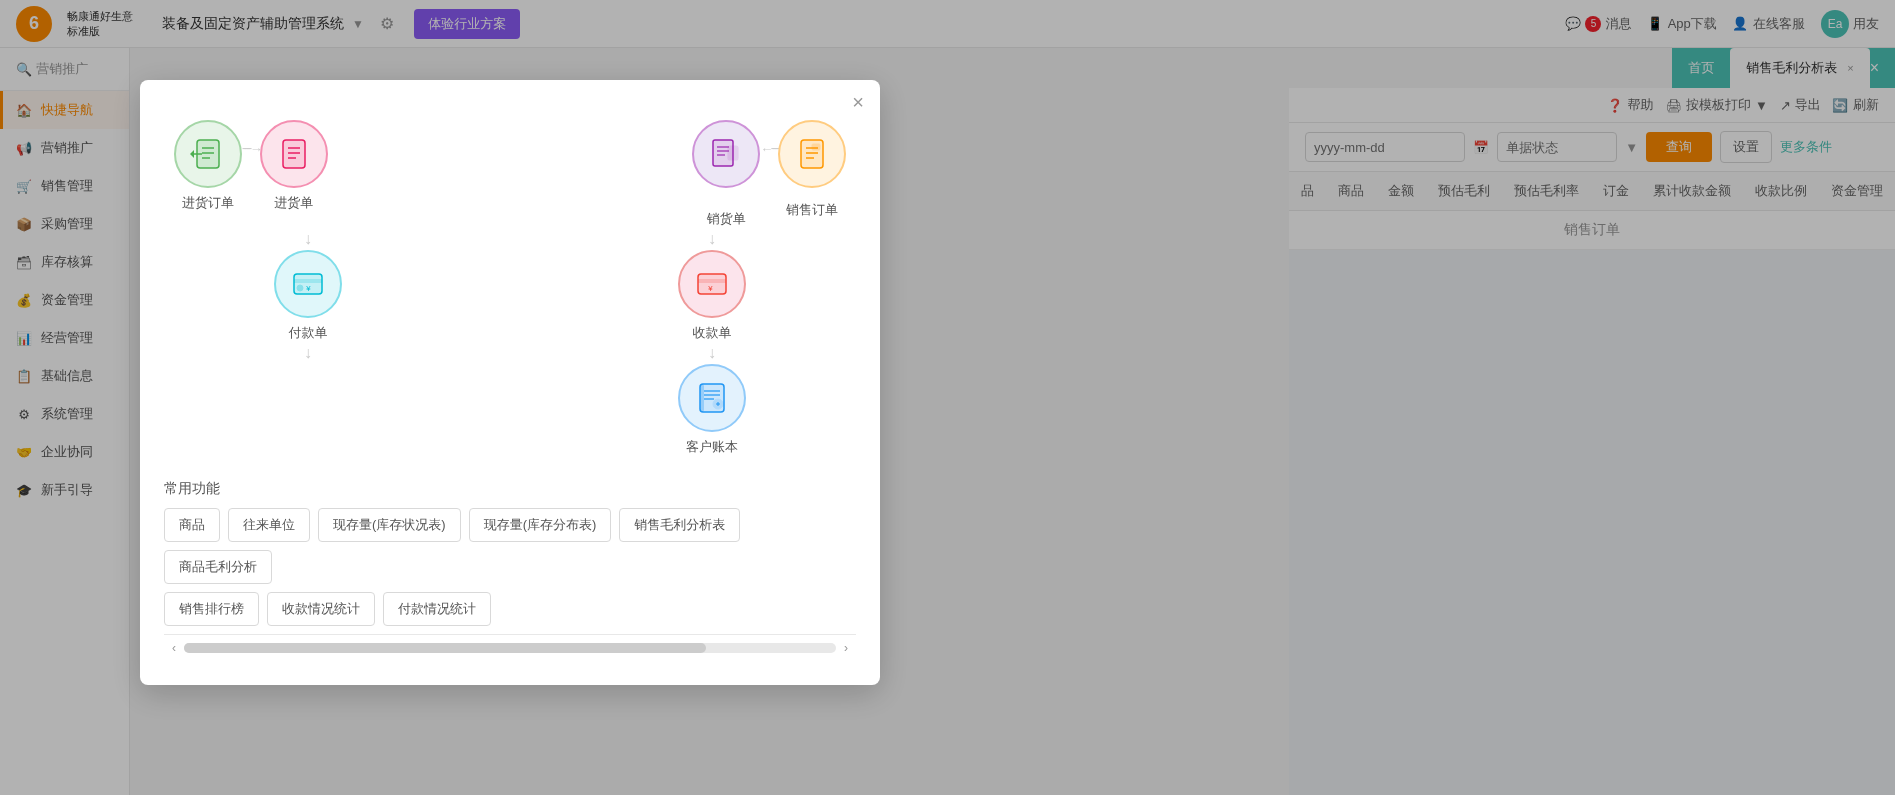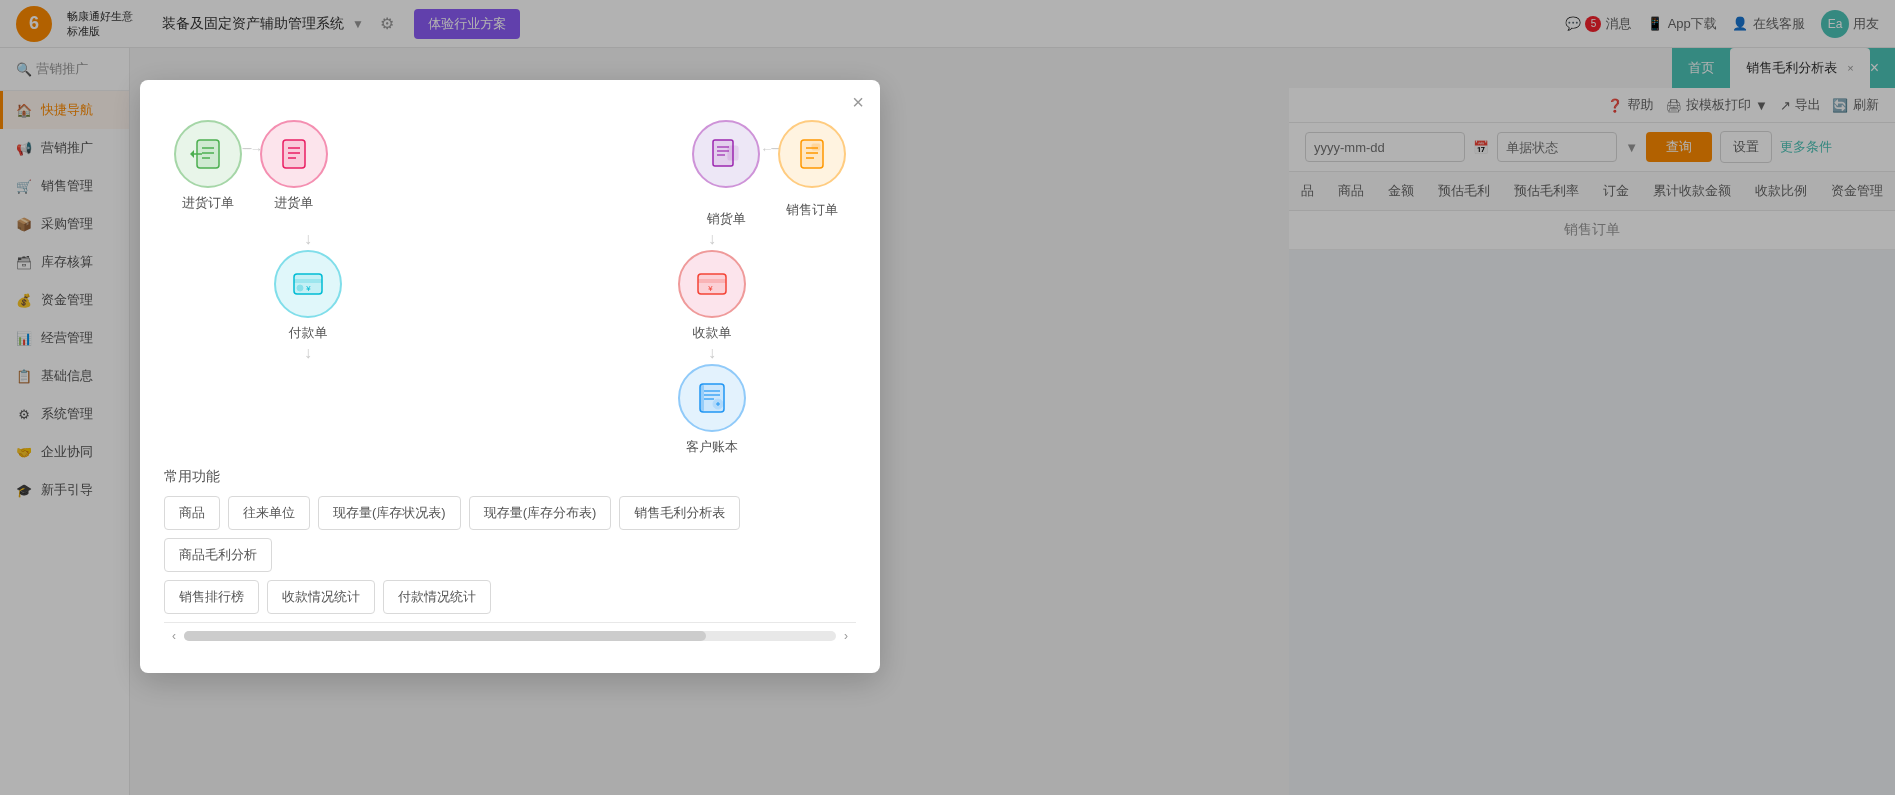--- a/index.html
+++ b/index.html
@@ -71,21 +71,21 @@
     .circle-purple { background: #ede7f6; }
     .circle-orange { background: #fff3e0; }
     .circle-teal { background: #e0f7fa; }
     .circle-crimson { background: #fce4ec; }
     .circle-amber { background: #fff8e1; }
     .circle-blue { background: #e3f2fd; }
     .flow-label { font-size: 13px; color: #555; text-align: center; }
 
     
     .common-functions { padding: 12px 0 8px; }
-    .common-title { font-size: 14px; color: #555; margin-bottom: 10px; font-weight: 500; }
+    .common-title { font-size: 14px; color: #555; margin-bottom: 10px; font-weight: 500; margin-top: 12px; }
     .func-buttons { display: flex; flex-wrap: wrap; gap: 8px; }
     .func-btn { border: 1px solid #d9d9d9; border-radius: 4px; padding: 7px 14px; font-size: 13px; color: #555; background: #fff; cursor: pointer; }
 
     
     .scroll-area { border-top: 1px solid #e8e8e8; padding: 6px 8px; display: flex; align-items: center; gap: 8px; }
     .scroll-bar-track { flex: 1; height: 10px; background: #e8e8e8; border-radius: 5px; }
     .scroll-bar-thumb { height: 10px; background: #ccc; border-radius: 5px; width: 80%; }
     .scroll-nav { color: #999; font-size: 12px; cursor: pointer; }
   </style>
 </head>

